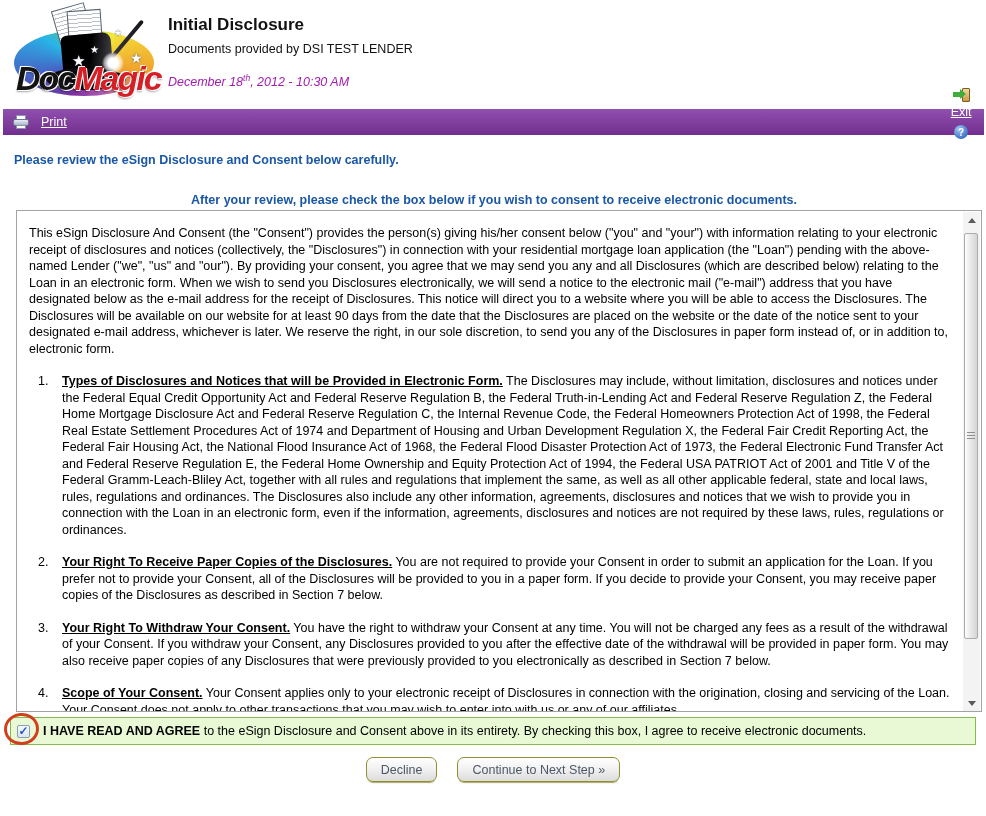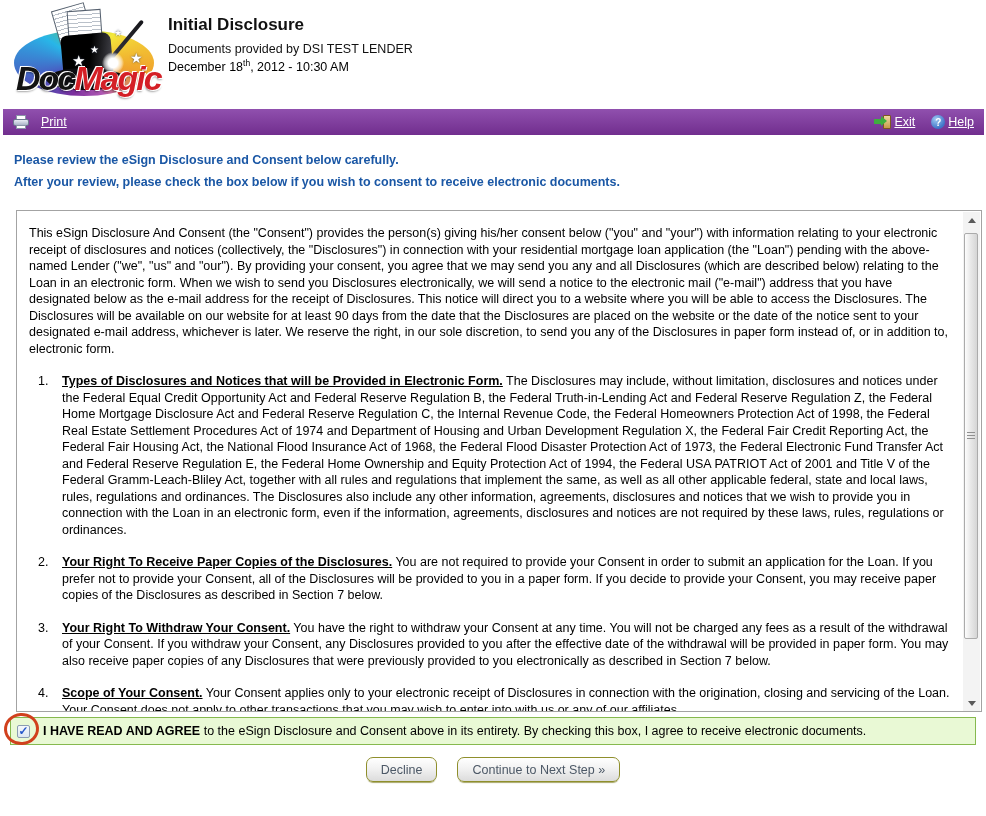--- a/index.html
+++ b/index.html
@@ -25,44 +25,44 @@
   .logo-star.s1 { left:62px; top:48px; font-size:15px; }
   .logo-star.s2 { left:80px; top:40px; font-size:10px; }
   .logo-star.s3 { left:120px; top:46px; font-size:14px; }
   .logo-star.s4 { left:104px; top:24px; font-size:9px; }
   .logo-text { position:absolute; left:6px; bottom:6px; font-style:italic; font-weight:bold; font-size:34px; letter-spacing:-2px; white-space:nowrap; }
   .logo-doc { color:#131313; text-shadow:-1px -1px 0 #fff, 1px 1px 0 #fff, 0 2px 2px rgba(0,0,0,.35); }
   .logo-magic { color:#d41f26; text-shadow:-1px -1px 0 #fff, 1px 1px 0 #fff, 0 2px 2px rgba(0,0,0,.35); }
   .header-text { position:absolute; left:168px; top:15px; }
   .page-title { font-size:17px; font-weight:bold; color:#111; font-family:"Liberation Sans", sans-serif; }
   .subtitle { margin-top:7px; font-size:12.5px; color:#111; }
-  .dateline { margin-top:2px; font-size:12.5px; color:#000000; }
+  .dateline { margin-top:17px; font-size:12.5px; color:#a21caf;font-style:italic; }
   .dateline sup { font-size:8.5px; }
 
   
   .toolbar { position:absolute; left:3px; top:109px; width:981px; height:26px;
     background:linear-gradient(#9050ae, #712e8e); display:flex; align-items:center; justify-content:space-between; padding:0 10px 0 10px; }
   .tb-left, .tb-right { display:flex; align-items:center; gap:12px; }
-  .tb-right { gap:3px; }
+  .tb-right { gap:3px;flex-direction:column; }
   .tlink { color:#fff; font-size:12.5px; text-decoration:underline; cursor:pointer; }
   .tb-spacer { width:10px; }
   .icon-print { position:relative; width:16px; height:14px; display:inline-block; }
   .icon-print .pp-paper { position:absolute; left:3px; top:0; width:10px; height:5px; background:#fff; border:1px solid #8a94a8; }
   .icon-print .pp-body { position:absolute; left:0; top:4px; width:16px; height:7px; background:linear-gradient(#e8ecf4,#aab4c8); border:1px solid #6d7890; border-radius:2px; }
   .icon-print .pp-out { position:absolute; left:3px; top:10px; width:10px; height:4px; background:#fff; border:1px solid #8a94a8; }
   .icon-exit { position:relative; width:17px; height:14px; display:inline-block; }
   .icon-exit .door { position:absolute; right:0; top:0; width:8px; height:14px; background:linear-gradient(#f0d9a0,#c89b4a); border:1px solid #7d5a1e; border-radius:1px; }
   .icon-exit .arrow { position:absolute; left:0; top:4px; width:7px; height:5px; background:#3fae3f; }
   .icon-exit .arrow::after { content:""; position:absolute; left:7px; top:-3px; border-top:5.5px solid transparent; border-bottom:5.5px solid transparent; border-left:6px solid #3fae3f; }
   .icon-help { width:14px; height:14px; border-radius:50%; background:radial-gradient(circle at 35% 30%, #9fc8f2, #3f74c8 70%); color:#fff; font-size:10px; font-weight:bold; display:flex; align-items:center; justify-content:center; }
 
   
   .instruction { position:absolute; left:14px; width:960px; font-size:12.5px; font-weight:bold; color:#1a57a5; }
   .instr-1 { top:153px; }
-  .instr-2 { top:175px; }
+  .instr-2 { top:193px;text-align:center; }
 
   
   .docbox { position:absolute; left:16px; top:210px; width:966px; height:502px; border:1px solid #a3a3a3; background:#fff; overflow:hidden; }
   .doc-content { position:absolute; left:0; top:0; width:947px; padding:14px 12px 0 12px; font-size:12.5px; line-height:16.5px; color:#000; }
   .doc-intro { margin-bottom:16px; }
   .doc-item { display:flex; margin-bottom:16px; padding-left:9px; }
   .doc-item .num { width:24px; flex:0 0 24px; }
   .doc-item .itm-heading { font-weight:bold; text-decoration:underline; }
   
   .vscroll { position:absolute; top:1px; right:1px; width:17px; height:500px; background:#f3f3f3; }

